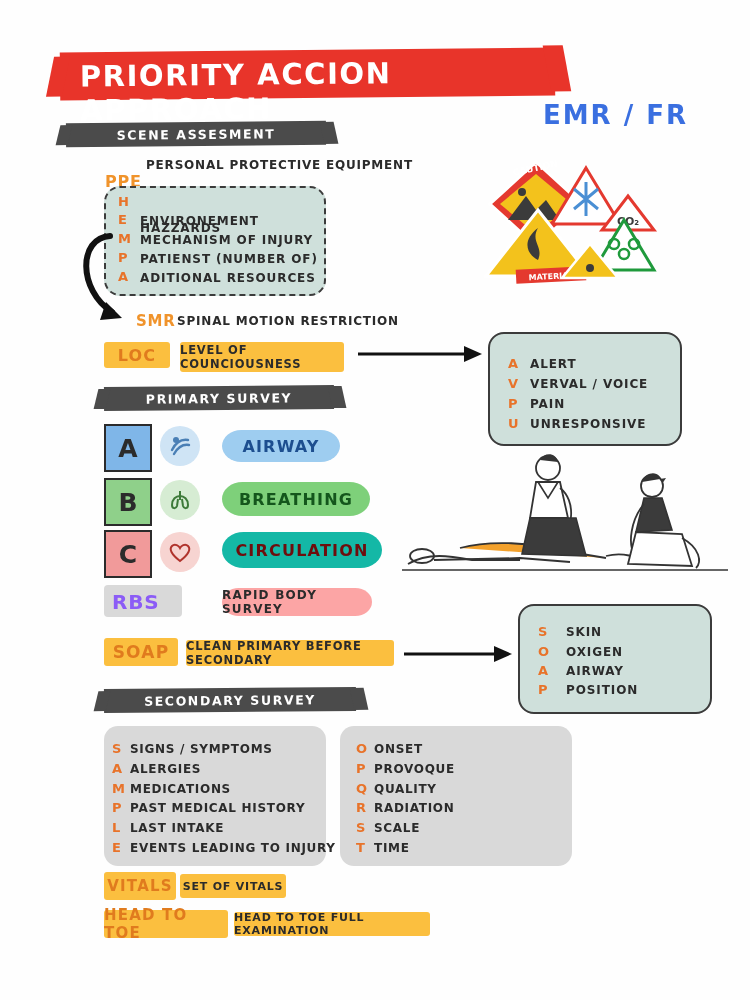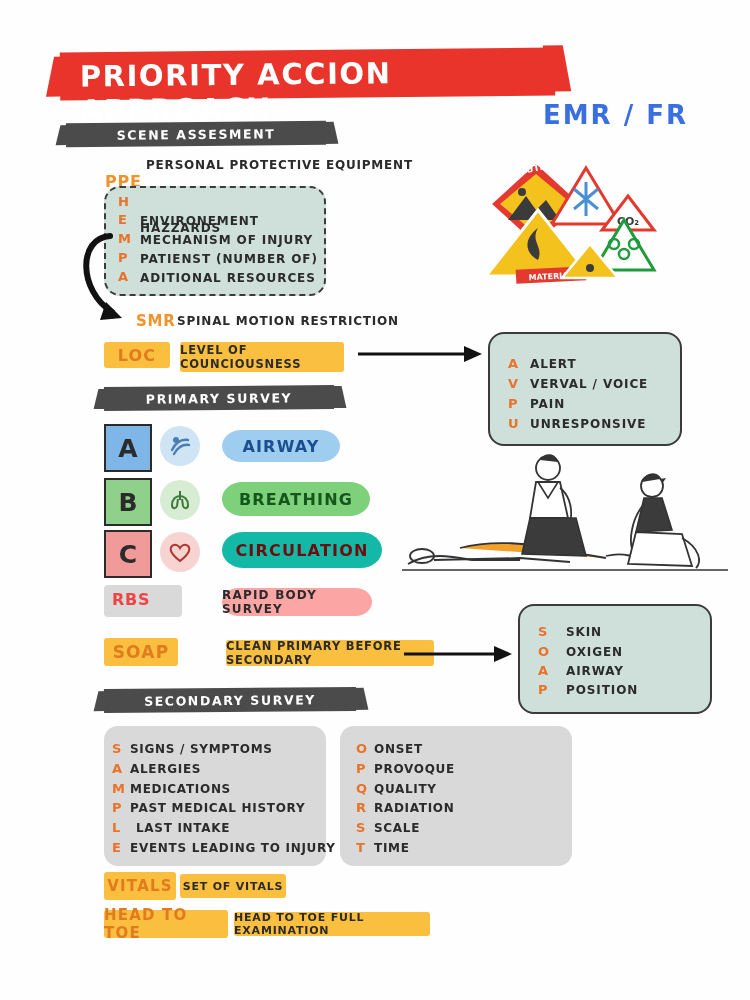--- a/index.html
+++ b/index.html
@@ -222,29 +222,29 @@
   <div class="circ-icon" style="left:160px;top:532px;background:#f7d4d1;">
     <svg width="26" height="24" viewBox="0 0 26 24">
         <path d="M13 21 C4 14, 2 9, 5 6 C8 3, 12 6, 13 8 C14 6, 18 3, 21 6 C24 9, 22 14, 13 21 Z" stroke="#b0332c" stroke-width="2" fill="none"></path>
       </svg>
   </div>
   <div class="blob" style="left:222px;top:532px;width:160px;height:36px;background:#14b8a6;font-size:16px;color:#6e0d0d;">
     <span>CIRCULATION</span>
   </div>
 
   <div style="position:absolute;left:104px;top:585px;width:78px;height:32px;background:#d9d9d9;border-radius:4px;"></div>
-  <div class="lbl" style="position:absolute;left:112px;top:590px;font-size:16px;color:#ef4444;">RBS</div>
+  <div class="lbl" style="position:absolute;left:112px;top:590px;font-size:20px;color:#8b5cf6;">RBS</div>
   <div class="blob" style="left:222px;top:588px;width:150px;height:28px;background:#fca5a5;font-size:12px;color:#2b2b2b;">
     <span>RAPID BODY SURVEY</span>
   </div>
 
   <div class="pill-orange-text" style="left:104px;top:638px;width:74px;height:28px;font-size:17px;">
     <span>SOAP</span>
   </div>
-  <div class="pill" style="left:186px;top:640px;width:208px;height:26px;font-size:11.5px;margin-left:40px;">
+  <div class="pill" style="left:186px;top:640px;width:208px;height:26px;font-size:11.5px;">
     <span>CLEAN PRIMARY BEFORE SECONDARY</span>
   </div>
 
   <svg style="position:absolute;left:404px;top:640px;width:116px;height:30px;">
     <line x1="0" y1="14" x2="92" y2="14" stroke="#111" stroke-width="3"></line>
     <polygon points="90,6 108,14 90,22" fill="#111"></polygon>
   </svg>
 
   <div class="teal-box solid" style="left:518px;top:604px;width:190px;height:106px;border-width:2px;"></div>
   <div class="box-key" style="left:538px;top:624px;">S</div>
@@ -264,21 +264,21 @@
   <div class="row-key" style="left:112px;top:741px;">S</div>
   <div class="row-key" style="left:112px;top:761px;">A</div>
   <div class="row-key" style="left:112px;top:781px;">M</div>
   <div class="row-key" style="left:112px;top:800px;">P</div>
   <div class="row-key" style="left:112px;top:820px;">L</div>
   <div class="row-key" style="left:112px;top:840px;">E</div>
   <div class="row-val" style="left:130px;top:742px;">SIGNS / SYMPTOMS</div>
   <div class="row-val" style="left:130px;top:762px;">ALERGIES</div>
   <div class="row-val" style="left:130px;top:782px;">MEDICATIONS</div>
   <div class="row-val" style="left:130px;top:801px;">PAST MEDICAL HISTORY</div>
-  <div class="row-val" style="left:136px;top:821px;">LAST INTAKE</div>
+  <div class="row-val" style="left:130px;top:821px;">LAST INTAKE</div>
   <div class="row-val" style="left:130px;top:841px;">EVENTS LEADING TO INJURY</div>
 
   <div class="grey-panel" style="left:340px;top:726px;width:232px;height:140px;"></div>
   <div class="row-key" style="left:356px;top:741px;">O</div>
   <div class="row-key" style="left:356px;top:761px;">P</div>
   <div class="row-key" style="left:356px;top:781px;">Q</div>
   <div class="row-key" style="left:356px;top:800px;">R</div>
   <div class="row-key" style="left:356px;top:820px;">S</div>
   <div class="row-key" style="left:356px;top:840px;">T</div>
   <div class="row-val" style="left:374px;top:742px;">ONSET</div>

